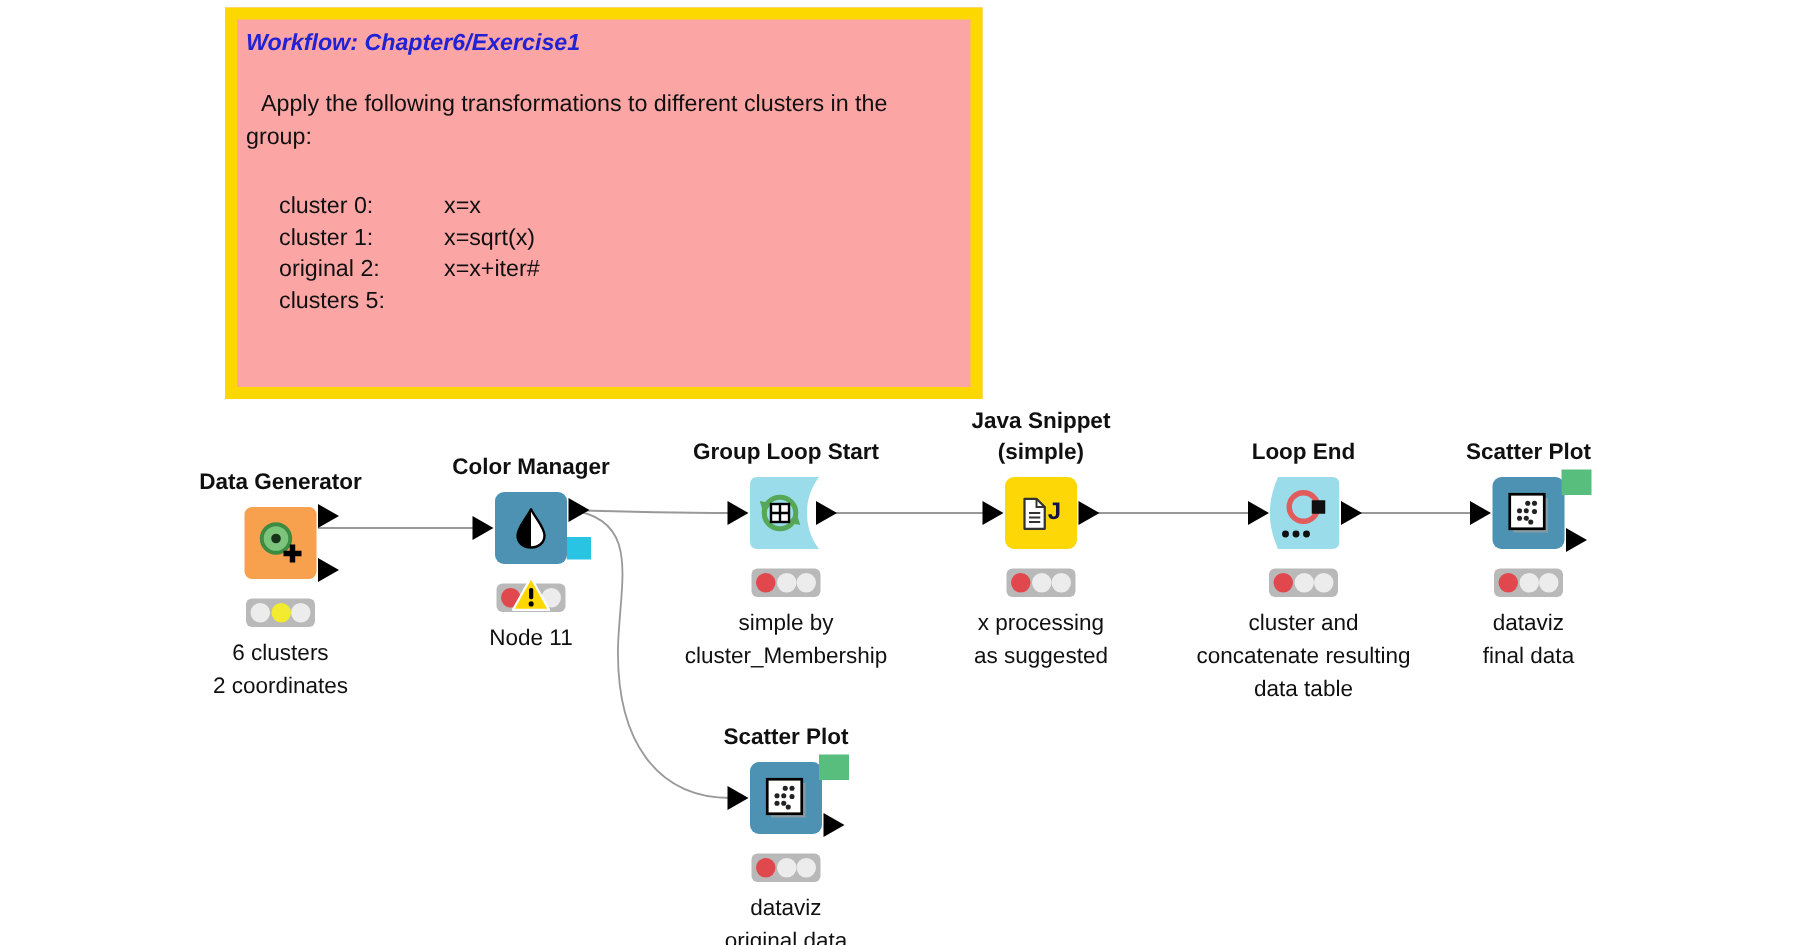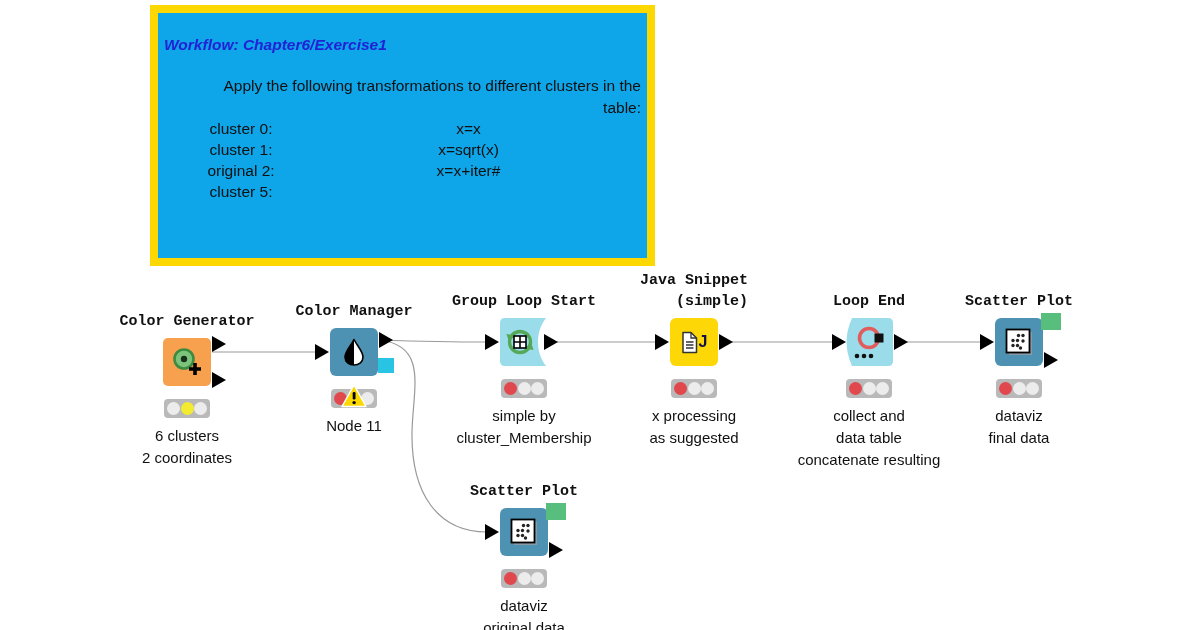--- a/index.html
+++ b/index.html
@@ -19,31 +19,31 @@
     position:relative;width:1200px;height:630px;background:#ffffff;overflow:hidden;
     font-family:"Liberation Sans",sans-serif;color:#101010;
   }
   .edges{position:absolute;left:0;top:0;pointer-events:none;}
   .edges path{stroke:#999999;stroke-width:1.2;fill:none;}
 
   
   .annotation{
     position:absolute;left:150px;top:5px;width:505px;height:261px;
     box-sizing:border-box;border:8px solid var(--annotation-border);
-    background:#0ea5e9;padding:21px 6px;
+    background:#fca5a5;padding:5px 6px;
   }
   .ann-title{font-size:15.5px;line-height:21px;font-weight:700;font-style:italic;color:var(--annotation-title);}
-  .ann-intro{margin-top:20px;font-size:15.5px;line-height:21.5px;text-align:right;}
+  .ann-intro{margin-top:20px;font-size:15.5px;line-height:21.5px;}
   .ann-intro .indent{text-indent:10px;}
-  .ann-clusters{margin-left:22px;font-size:15.5px;line-height:21px;text-align:center;}
+  .ann-clusters{margin-top:25px;margin-left:22px;font-size:15.5px;line-height:21px;}
   .ann-row{display:grid;grid-template-columns:110px auto;}
 
   
   .node{position:absolute;width:180px;display:flex;flex-direction:column;align-items:center;}
-  .node-title{font-size:15px;line-height:21px;font-weight:700;text-align:right;white-space:nowrap;font-family:Liberation Mono, monospace;}
+  .node-title{font-size:15px;line-height:21px;font-weight:700;text-align:center;white-space:nowrap;}
   .node-body{
     position:relative;width:48px;height:48px;margin-top:6px;border-radius:6px;
     display:flex;align-items:center;justify-content:center;
   }
   .bg-orange{background:var(--node-source-orange);border-radius:5px;}
   .bg-teal{background:var(--node-visualizer-teal);}
   .bg-yellow{background:var(--node-yellow);}
   .bg-none{background:transparent;border-radius:0;}
   .loop-shape{position:absolute;inset:0;}
   .icon{position:relative;z-index:1;display:flex;align-items:center;}
@@ -80,43 +80,43 @@
     <path d="M380,340 C428,346 413,388 412,432 C411,494 438,532 487,532"></path>
     <path d="M552,342 L662,342"></path>
     <path d="M720,342 L838,342"></path>
     <path d="M896,342 L984,342"></path>
   </svg>
 
   <div class="annotation">
     <div class="ann-title">Workflow: Chapter6/Exercise1</div>
     <div class="ann-intro">
       <div class="indent">Apply the following transformations to different clusters in the</div>
-      <div>table:</div>
+      <div>group:</div>
     </div>
     <div class="ann-clusters">
       <div class="ann-row">
           <span>cluster 0:</span>
           <span>x=x</span>
         </div>
       <div class="ann-row">
           <span>cluster 1:</span>
           <span>x=sqrt(x)</span>
         </div>
       <div class="ann-row">
           <span>original 2:</span>
           <span>x=x+iter#</span>
         </div>
       <div class="ann-row">
-          <span>cluster 5:</span>
+          <span>clusters 5:</span>
         </div>
     </div>
   </div>
 
   <div class="node" style="left:97px;top:311px">
-    <div class="node-title">Color Generator</div>
+    <div class="node-title">Data Generator</div>
     <div class="node-body bg-orange">
       <svg class="icon" width="32" height="32" viewBox="0 0 32 32">
         <circle cx="13" cy="13" r="9.5" fill="#7CC47C" stroke="#3D8B40" stroke-width="2.6"></circle>
         <circle cx="13" cy="13" r="3.2" fill="#17321A"></circle>
         <path d="M24,17 V29 M18,23 H30" stroke="#000" stroke-width="3.6"></path>
       </svg>
       <span class="port-out" style="top:-2px"></span>
       <span class="port-out" style="top:auto;bottom:-2px"></span>
     </div>
     <div class="traffic">
@@ -226,23 +226,23 @@
       </svg>
       <span class="port-in" style="left:-13px"></span>
       <span class="port-out"></span>
     </div>
     <div class="traffic">
       <span class="light red"></span>
       <span class="light"></span>
       <span class="light"></span>
     </div>
     <div class="labels">
-      <div class="node-label">collect and</div>
+      <div class="node-label">cluster and</div>
+      <div class="node-label">concatenate resulting</div>
       <div class="node-label">data table</div>
-      <div class="node-label">concatenate resulting</div>
     </div>
   </div>
 
   <div class="node" style="left:929px;top:291px">
     <div class="node-title">Scatter Plot</div>
     <div class="node-body bg-teal">
       <svg class="icon" width="28" height="28" viewBox="0 0 28 28">
         <rect x="4" y="4" width="23" height="23" fill="#8A9AA5"></rect>
         <rect x="1.5" y="1.5" width="23" height="23" fill="#fff" stroke="#000" stroke-width="1.8"></rect>
         <g fill="#222">

